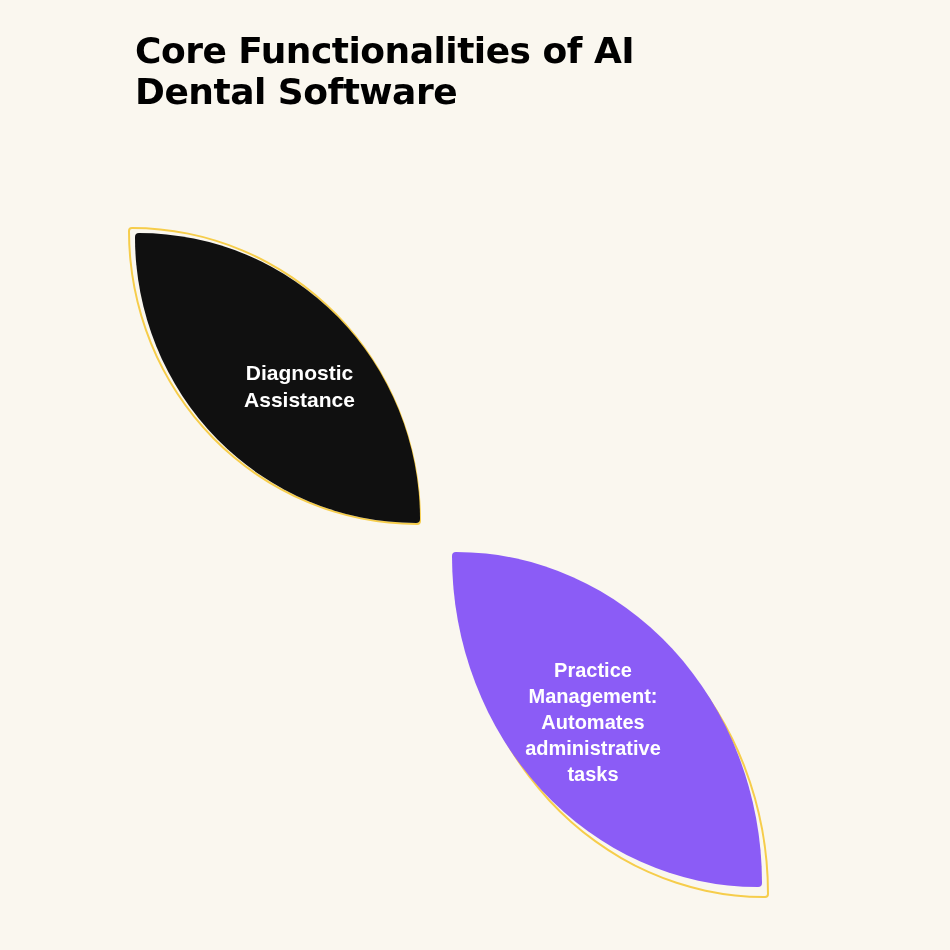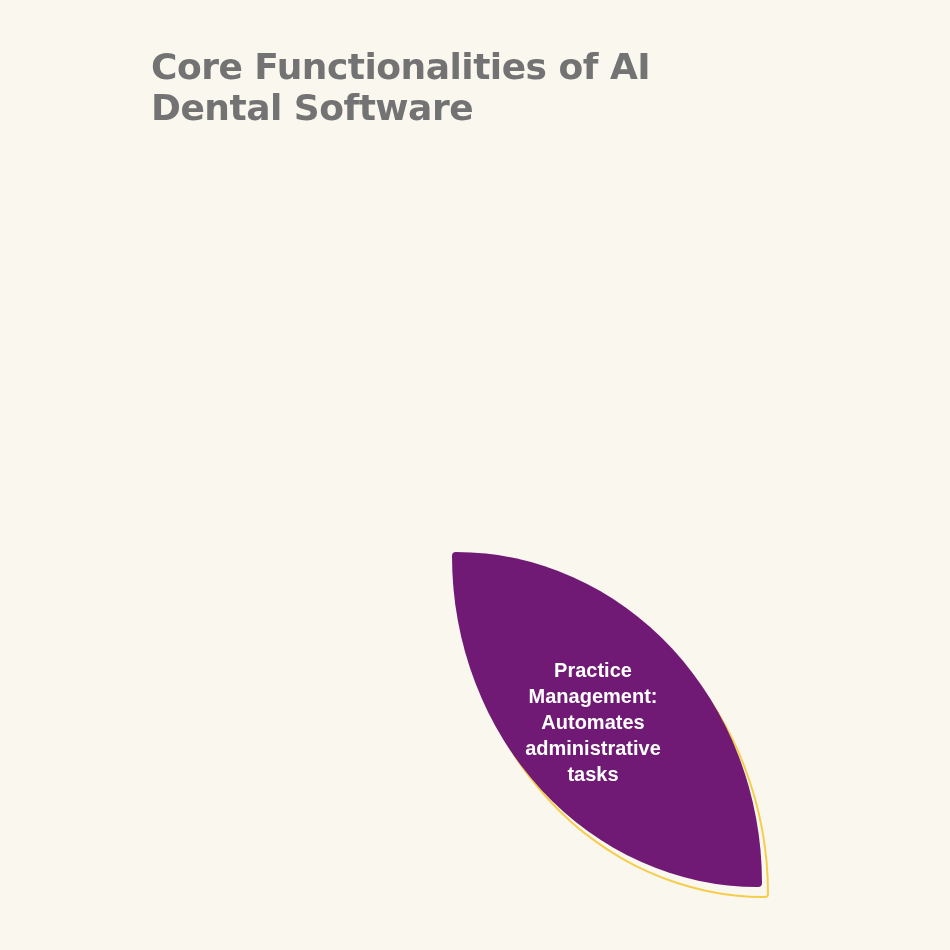--- a/index.html
+++ b/index.html
@@ -12,26 +12,26 @@
     height: 950px;
     background: #FAF7EF;
     overflow: hidden;
     font-family: "Liberation Sans", sans-serif;
   }
   .title {
     position: absolute;
     left: 135px;
     top: 30px;
     width: 640px;
-    margin: 16px;
+    margin: 0;
     font-family: "DejaVu Sans", sans-serif;
     font-size: 36px;
     font-weight: 800;
     line-height: 1.15;
-    color: #737373;
+    color: #000000;
     letter-spacing: -0.5px;
   }
   .leaf {
     position: absolute;
   }
   .leaf .outline {
     position: absolute;
     inset: 0;
     background: transparent;
     pointer-events: none;
@@ -85,30 +85,37 @@
   .leaf-bl .shape { background: #F6CD4B; }
   .leaf-bl .label { color: #151515; font-size: 20px; width: 170px; transform: translate(12px, 22px); }
 
   
   .leaf-br { left: 452px; top: 552px; width: 310px; height: 335px; }
   .leaf-br .outline {
     border: 2px solid #F6CD4B;
     border-radius: 4px 100% 4px 100%;
     transform: translate(7px, 11px);
   }
-  .leaf-br .shape { background: #701a75; }
+  .leaf-br .shape { background: #8b5cf6; }
   .leaf-br .label { color: #FFFFFF; font-size: 20px; width: 180px; transform: translate(-14px, 2px); }
 </style>
 </head>
 <body>
 
 <div class="canvas">
 
   <h1 class="title">Core Functionalities of AI Dental Software</h1>
 
+  <div class="leaf leaf-tl">
+    <div class="outline"></div>
+    <div class="shape tip-tl-br">
+      <span class="label">Diagnostic
+Assistance</span>
+    </div>
+  </div>
 
 
 
   <div class="leaf leaf-br">
     <div class="outline"></div>
     <div class="shape tip-tl-br">
       <span class="label">Practice
 Management:
 Automates
 administrative

